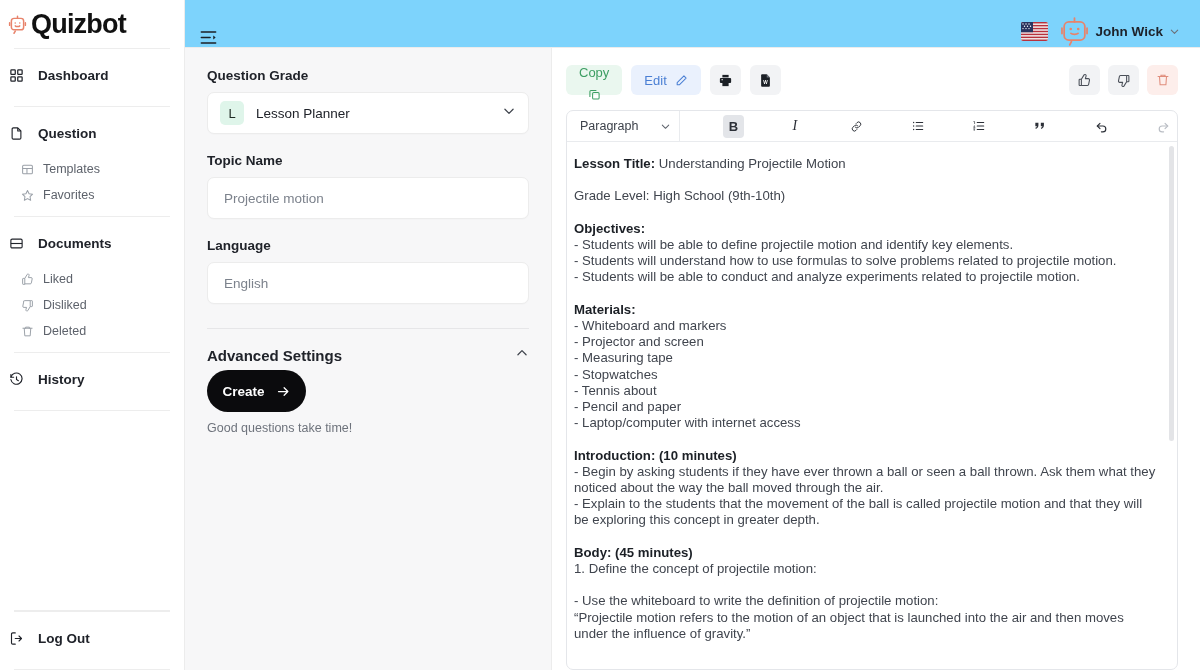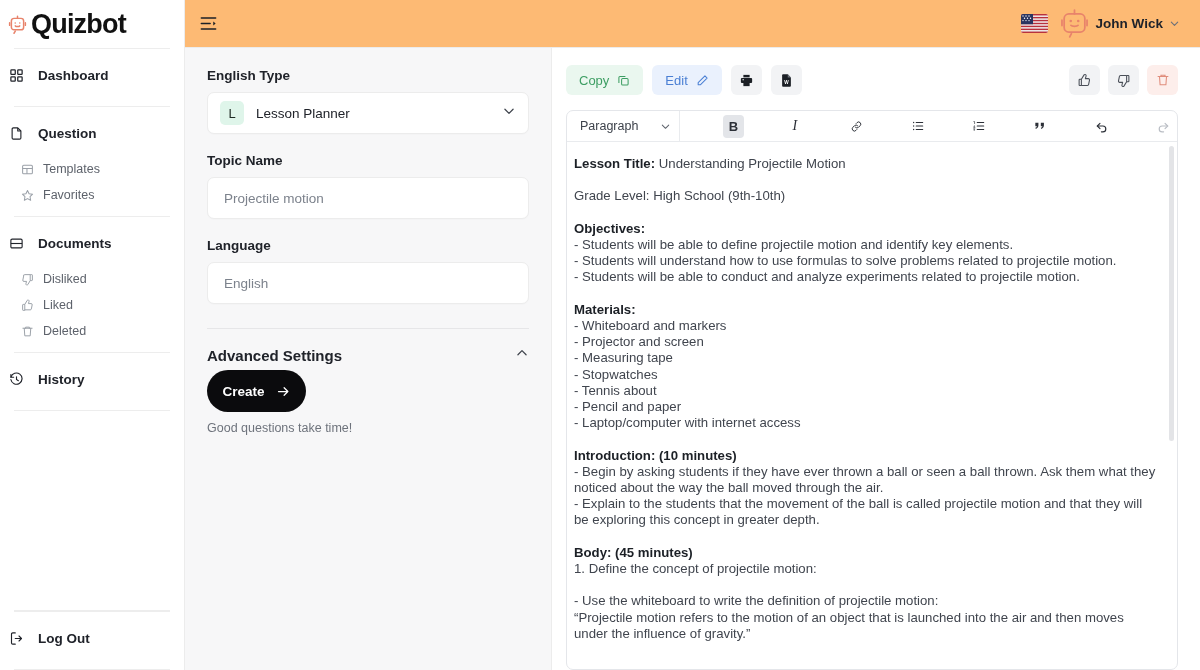--- a/index.html
+++ b/index.html
@@ -37,22 +37,22 @@
   }
   .nav-sub .lbl { font-size: 12.5px; color: #5d626b; font-weight: 400; }
   .grp { padding: 4px 0 8px 0; }
   .ico { width: 17px; height: 17px; display: inline-flex; align-items: center; justify-content: center; flex: 0 0 17px; }
   .ico.sm { width: 14px; height: 14px; flex: 0 0 14px; }
   .spacer { flex: 1 1 auto; }
 
   
   .main { flex: 1; display: flex; flex-direction: column; height: 670px; min-width: 0; }
   .topbar {
-    height: 48px; display: flex; align-items: center;
-    border-bottom: 1px solid #ececec; background: #fdba74;
+    height: 48px; display: flex; align-items: flex-end;
+    border-bottom: 1px solid #ececec; background: #7dd3fc;
     padding: 0 20px 0 14px; flex: 0 0 48px;
   }
   .collapse-btn { cursor: pointer; display: flex; align-items: center; }
   .topbar-right { margin-left: auto; display: flex; align-items: center; gap: 11px; }
   .flag { width: 27px; height: 19px; border-radius: 2px; overflow: hidden; display:block; }
   .user-name { font-size: 13.5px; color: #1d2129; font-weight: 600; }
   .user-wrap { display: flex; align-items: center; gap: 6px; cursor: pointer; }
 
   .content { flex: 1; display: flex; min-height: 0; }
 
@@ -103,21 +103,21 @@
   .editor-panel {
     flex: 1; background: #fff; padding: 16px 22px 0 14px;
     display: flex; flex-direction: column; min-width: 0; min-height: 0;
   }
   .action-bar { display: flex; align-items: center; gap: 9px; height: 32px; flex: 0 0 auto; }
   .pill {
     height: 30px; border-radius: 6px; display: flex; align-items: center;
     gap: 8px; padding: 0 13px; font-size: 13px; cursor: pointer; border: none;
     font-family: "Liberation Sans", sans-serif;
   }
-  .pill-copy { background: #eaf7ef; color: #3d9e63; }
+  .pill-copy { background: #eaf7ef; color: #3d9e63; flex-direction: column; }
   .pill-edit { background: #eaf1fd; color: #4a7fd4; }
   .icon-btn {
     width: 31px; height: 30px; border-radius: 6px; background: #f2f3f5;
     display: flex; align-items: center; justify-content: center; cursor: pointer; border: none;
   }
   .icon-btn.danger { background: #fdeeeb; }
   .action-right { margin-left: auto; display: flex; align-items: center; gap: 8px; }
 
   .editor-box {
     margin-top: 14px; flex: 1; border: 1px solid #e4e6ea; border-radius: 7px;
@@ -233,34 +233,34 @@
             <svg width="15" height="15" viewBox="0 0 24 24" fill="none" stroke="#20232a" stroke-width="1.8">
               <rect x="3" y="5" width="18" height="14" rx="2"></rect>
                 <path d="M3 12h18"></path>
             </svg>
           </span>
           <span class="lbl">Documents</span>
         </div>
         <div class="nav-sub">
           <span class="ico sm">
             <svg width="13" height="13" viewBox="0 0 24 24" fill="none" stroke="#9aa0a8" stroke-width="1.8" stroke-linejoin="round">
-              <path d="M17 14V3h3a1 1 0 0 1 1 1v9a1 1 0 0 1-1 1z"></path>
-              <path d="M17 14l-4.5 7.5a2 2 0 0 1-3.4-2l1.2-4H5.4a2 2 0 0 1-2-2.4l1.5-7.5A2 2 0 0 1 6.9 3H17"></path>
-            </svg>
-          </span>
-          <span class="lbl">Disliked</span>
+              <path d="M7 10v11H4a1 1 0 0 1-1-1v-9a1 1 0 0 1 1-1z"></path>
+              <path d="M7 10l4.5-7.5a2 2 0 0 1 3.4 2l-1.2 4h4.9a2 2 0 0 1 2 2.4l-1.5 7.5a2 2 0 0 1-2 1.6H7"></path>
+            </svg>
+          </span>
+          <span class="lbl">Liked</span>
         </div>
         <div class="nav-sub">
           <span class="ico sm">
             <svg width="13" height="13" viewBox="0 0 24 24" fill="none" stroke="#9aa0a8" stroke-width="1.8" stroke-linejoin="round">
-              <path d="M7 10v11H4a1 1 0 0 1-1-1v-9a1 1 0 0 1 1-1z"></path>
-              <path d="M7 10l4.5-7.5a2 2 0 0 1 3.4 2l-1.2 4h4.9a2 2 0 0 1 2 2.4l-1.5 7.5a2 2 0 0 1-2 1.6H7"></path>
-            </svg>
-          </span>
-          <span class="lbl">Liked</span>
+              <path d="M17 14V3h3a1 1 0 0 1 1 1v9a1 1 0 0 1-1 1z"></path>
+              <path d="M17 14l-4.5 7.5a2 2 0 0 1-3.4-2l1.2-4H5.4a2 2 0 0 1-2-2.4l1.5-7.5A2 2 0 0 1 6.9 3H17"></path>
+            </svg>
+          </span>
+          <span class="lbl">Disliked</span>
         </div>
         <div class="nav-sub">
           <span class="ico sm">
             <svg width="13" height="13" viewBox="0 0 24 24" fill="none" stroke="#9aa0a8" stroke-width="1.8" stroke-linecap="round">
               <path d="M3.5 6h17M8.5 6V4h7v2M6 6l1 14h10l1-14"></path>
             </svg>
           </span>
           <span class="lbl">Deleted</span>
         </div>
       </div>
@@ -356,21 +356,21 @@
           </span>
         </div>
       </div>
     </div>
 
     <div class="content">
 
       <div class="form-panel">
 
         <div class="field-wrap">
-          <div class="field-label">English Type</div>
+          <div class="field-label">Question Grade</div>
           <div class="select-box">
             <span class="badge-l">L</span>
             <span class="select-val">Lesson Planner</span>
             <span class="chev-right">
               <svg width="14" height="14" viewBox="0 0 24 24" fill="none" stroke="#3d424b" stroke-width="2.1" stroke-linecap="round" stroke-linejoin="round">
                   <path d="M5 9l7 7 7-7"></path>
                 </svg>
             </span>
           </div>
         </div>

